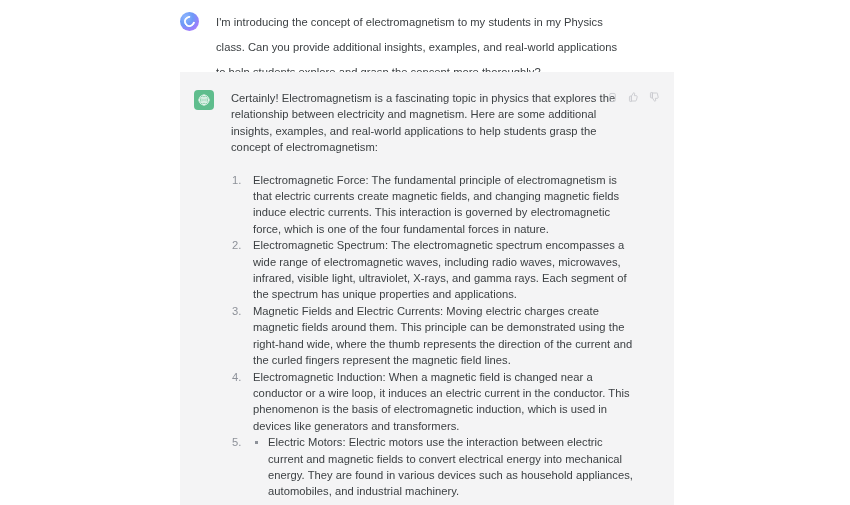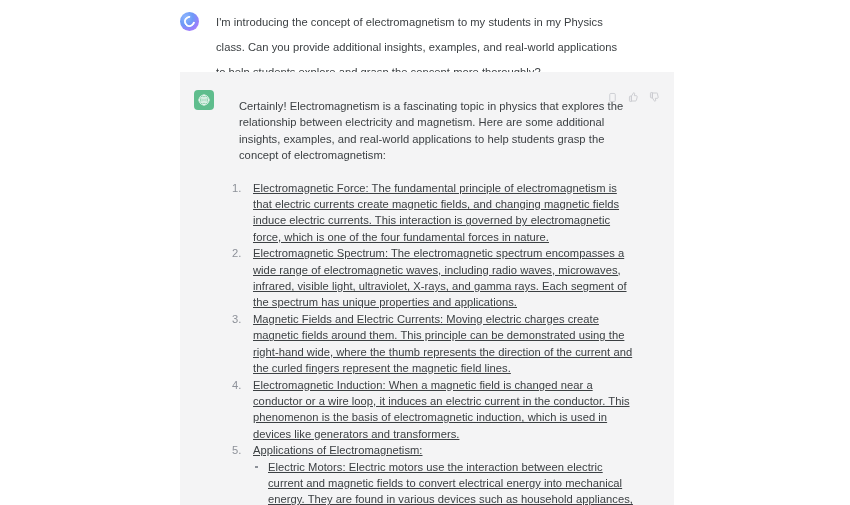--- a/index.html
+++ b/index.html
@@ -95,21 +95,21 @@
 
   .assistant-body {
     margin-left: 17px;
     width: 405px;
     font-size: 11.2px;
     line-height: 16.4px;
     color: #3c4043;
     letter-spacing: 0.03px;
   }
 
-  .intro-para { margin: 8px; }
+  .intro-para { margin: 0; }
 
   .actions {
     position: absolute;
     right: 0px;
     top: 1px;
     display: flex;
     gap: 9px;
     align-items: center;
   }
   .actions svg { display: block; }
@@ -119,21 +119,20 @@
     margin: 16px 0 0 0;
     padding: 0;
     list-style: none;
     counter-reset: mainitem;
   }
   ol.main-list > li {
     position: relative;
     counter-increment: mainitem;
     padding-left: 22px;
     margin-bottom: 0px;
-    text-decoration: underline;
   }
   ol.main-list > li::before {
     content: counter(mainitem) ".";
     position: absolute;
     left: 1px;
     top: 0;
     color: #8d9199;
     font-size: 11.2px;
     line-height: 16.4px;
   }
@@ -203,21 +202,20 @@
 
           <li>
             <span>Magnetic Fields and Electric Currents: Moving electric charges create magnetic fields around them. This principle can be demonstrated using the right-hand wide, where the thumb represents the direction of the current and the curled fingers represent the magnetic field lines.</span>
           </li>
 
           <li>
             <span>Electromagnetic Induction: When a magnetic field is changed near a conductor or a wire loop, it induces an electric current in the conductor. This phenomenon is the basis of electromagnetic induction, which is used in devices like generators and transformers.</span>
           </li>
 
           <li>
-            <span>Applications of Electromagnetism:</span>
             <ul class="sub-list">
               <li>
                 <span>Electric Motors: Electric motors use the interaction between electric current and magnetic fields to convert electrical energy into mechanical energy. They are found in various devices such as household appliances, automobiles, and industrial machinery.</span>
               </li>
 
             </ul>
           </li>
 
         </ol>
       </div>

